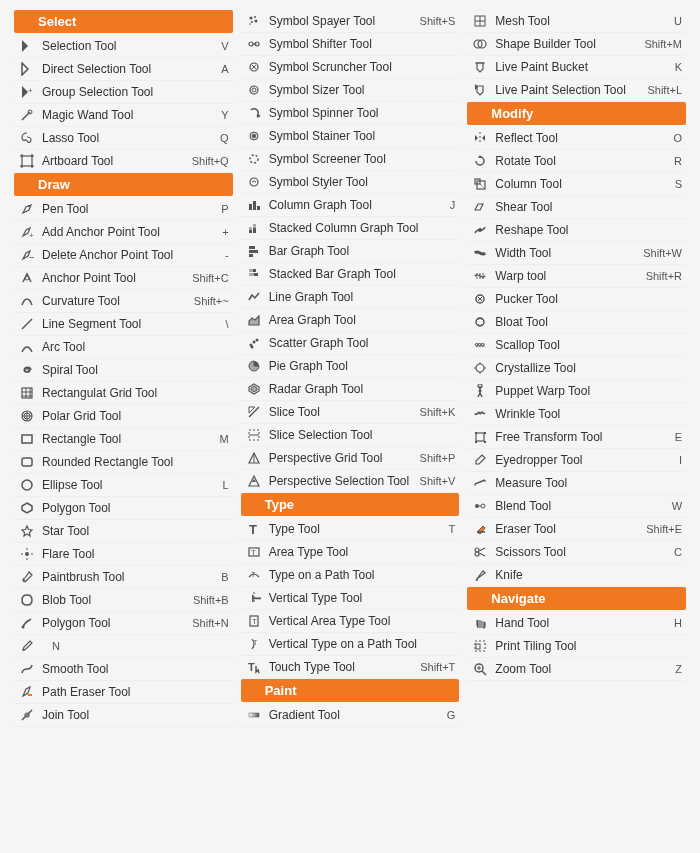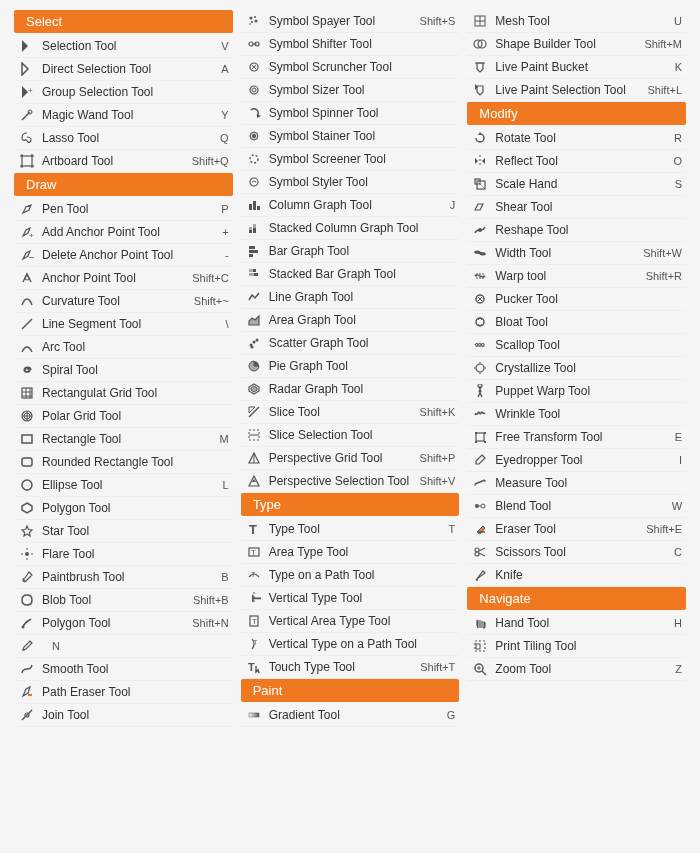--- a/index.html
+++ b/index.html
@@ -16,23 +16,23 @@
       gap: 0;
       width: 680px;
     }
     .col {
       flex: 1;
       padding: 0 4px;
     }
     .section-header {
       background: #f07820;
       color: white;
-      font-weight: normal;
+      font-weight: bold;
       font-size: 13px;
-      padding: 4px 12px;
+      padding: 4px 24px;
       margin-bottom: 2px;
       border-radius: 2px;
     }
     .tool-item {
       display: flex;
       align-items: center;
       padding: 2px 4px;
       border-bottom: 1px solid #eee;
       min-height: 22px;
     }
@@ -671,47 +671,47 @@
             <polygon points="2,1 2,7 5,4" fill="#555"></polygon>
           </svg>
         </div>
         <span class="tool-name">Live Paint Selection Tool</span>
         <span class="tool-shortcut">Shift+L</span>
       </div>
       <div class="section-header">Modify</div>
       <div class="tool-item">
         <div class="tool-icon">
           <svg width="14" height="14" viewBox="0 0 14 14">
-            <path d="M3,7 A4,4 0 1,0 7,3" fill="none" stroke="#555" stroke-width="1.5"></path>
-            <polygon points="7,1 5,4 9,4" fill="#555"></polygon>
-          </svg>
-        </div>
-        <span class="tool-name">Rotate Tool</span>
-        <span class="tool-shortcut">R</span>
-      </div>
-      <div class="tool-item">
-        <div class="tool-icon">
-          <svg width="14" height="14" viewBox="0 0 14 14">
             <line x1="7" y1="1" x2="7" y2="13" stroke="#555" stroke-width="1" stroke-dasharray="2,2"></line>
             <polygon points="2,4 5,7 2,10" fill="#555"></polygon>
             <polygon points="12,4 9,7 12,10" fill="#555"></polygon>
           </svg>
         </div>
         <span class="tool-name">Reflect Tool</span>
         <span class="tool-shortcut">O</span>
       </div>
       <div class="tool-item">
         <div class="tool-icon">
           <svg width="14" height="14" viewBox="0 0 14 14">
+            <path d="M3,7 A4,4 0 1,0 7,3" fill="none" stroke="#555" stroke-width="1.5"></path>
+            <polygon points="7,1 5,4 9,4" fill="#555"></polygon>
+          </svg>
+        </div>
+        <span class="tool-name">Rotate Tool</span>
+        <span class="tool-shortcut">R</span>
+      </div>
+      <div class="tool-item">
+        <div class="tool-icon">
+          <svg width="14" height="14" viewBox="0 0 14 14">
             <rect x="2" y="2" width="5" height="5" fill="none" stroke="#555" stroke-width="1.2"></rect>
             <rect x="4" y="4" width="8" height="8" fill="none" stroke="#555" stroke-width="1.2"></rect>
             <line x1="7" y1="7" x2="12" y2="12" stroke="#555" stroke-width="1" stroke-dasharray="1,1"></line>
           </svg>
         </div>
-        <span class="tool-name">Scale Hand</span>
+        <span class="tool-name">Column Tool</span>
         <span class="tool-shortcut">S</span>
       </div>
       <div class="tool-item">
         <div class="tool-icon">
           <svg width="14" height="14" viewBox="0 0 14 14">
             <parallelogram></parallelogram>
             <polygon points="2,10 5,4 10,4 7,10" fill="none" stroke="#555" stroke-width="1.2"></polygon>
           </svg>
         </div>
         <span class="tool-name">Shear Tool</span>

